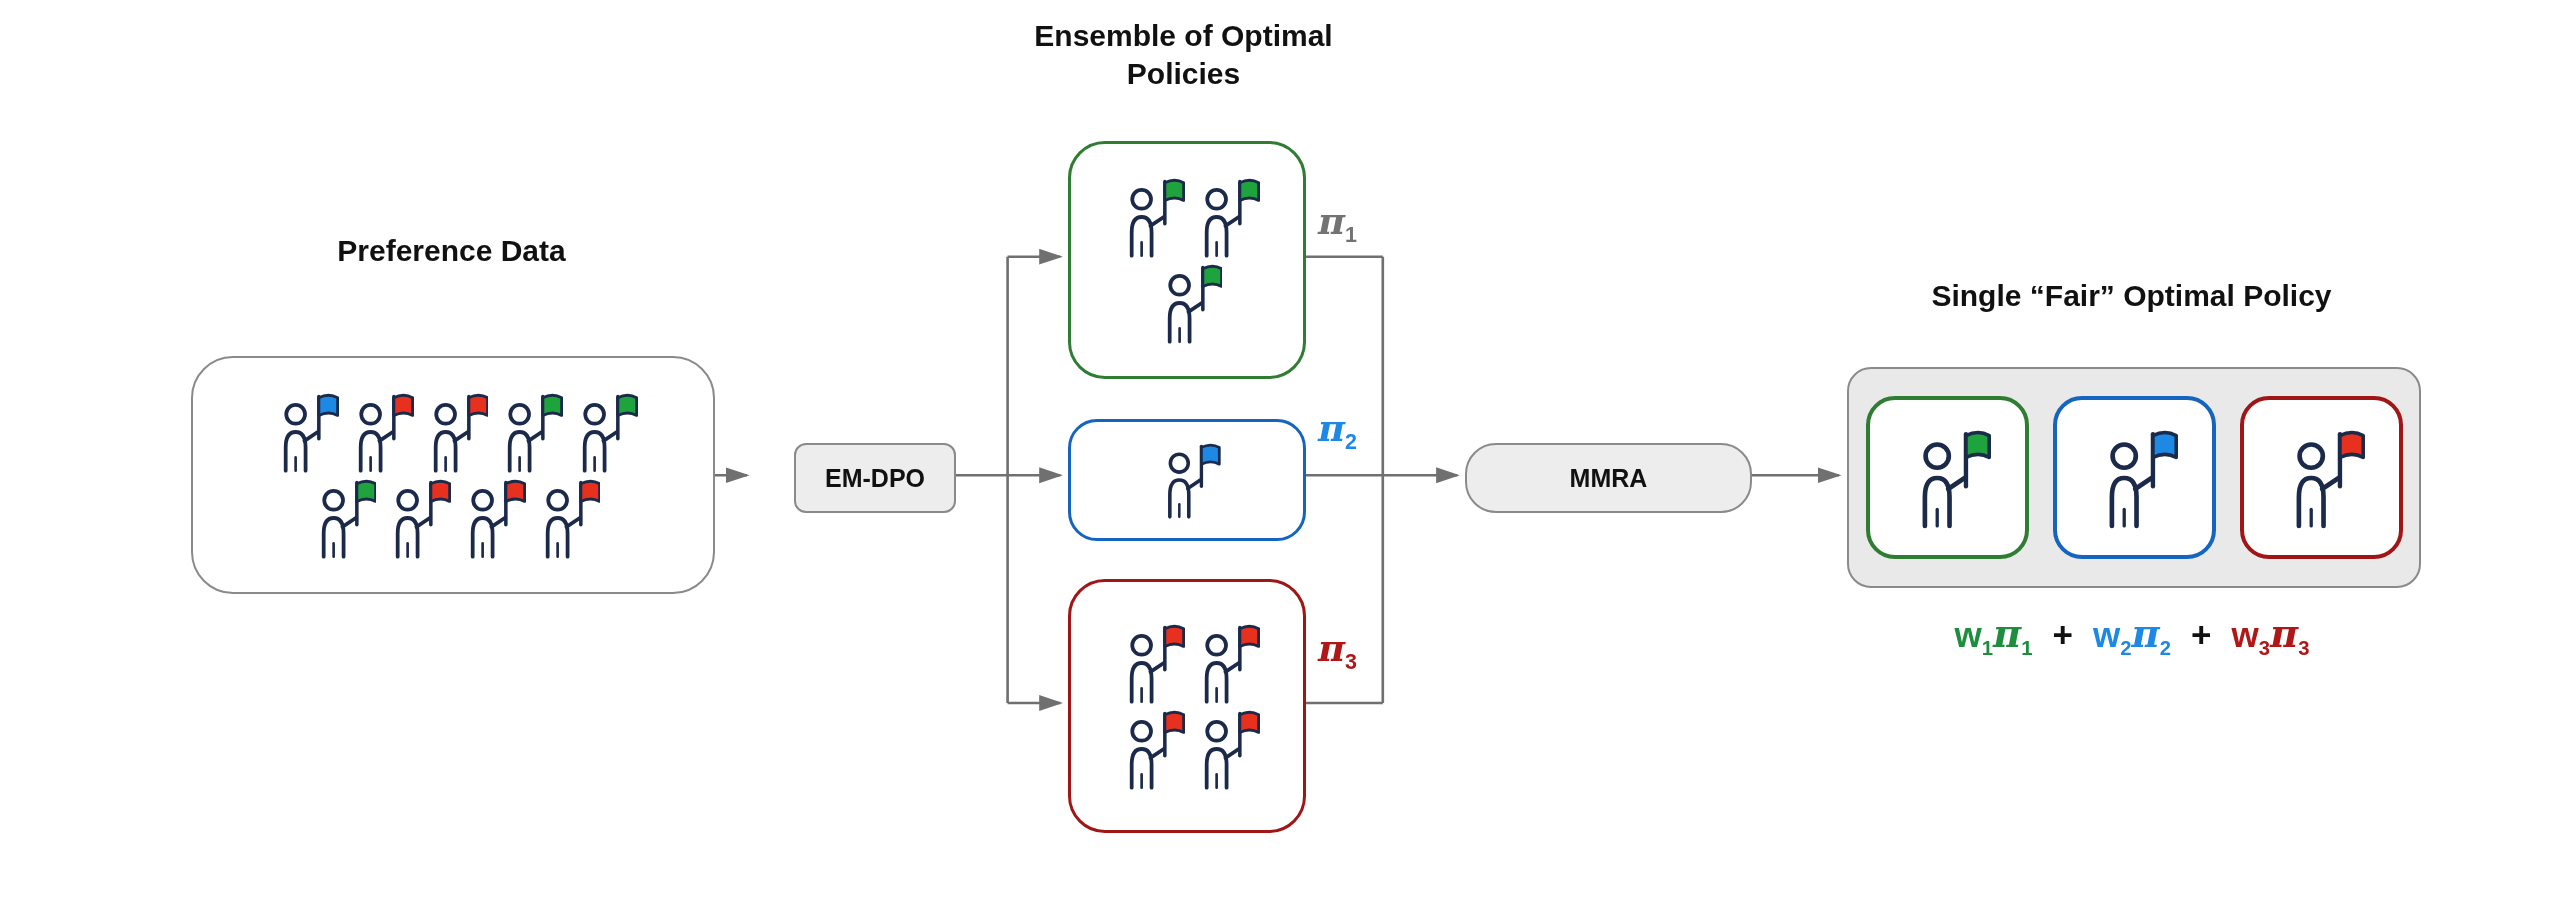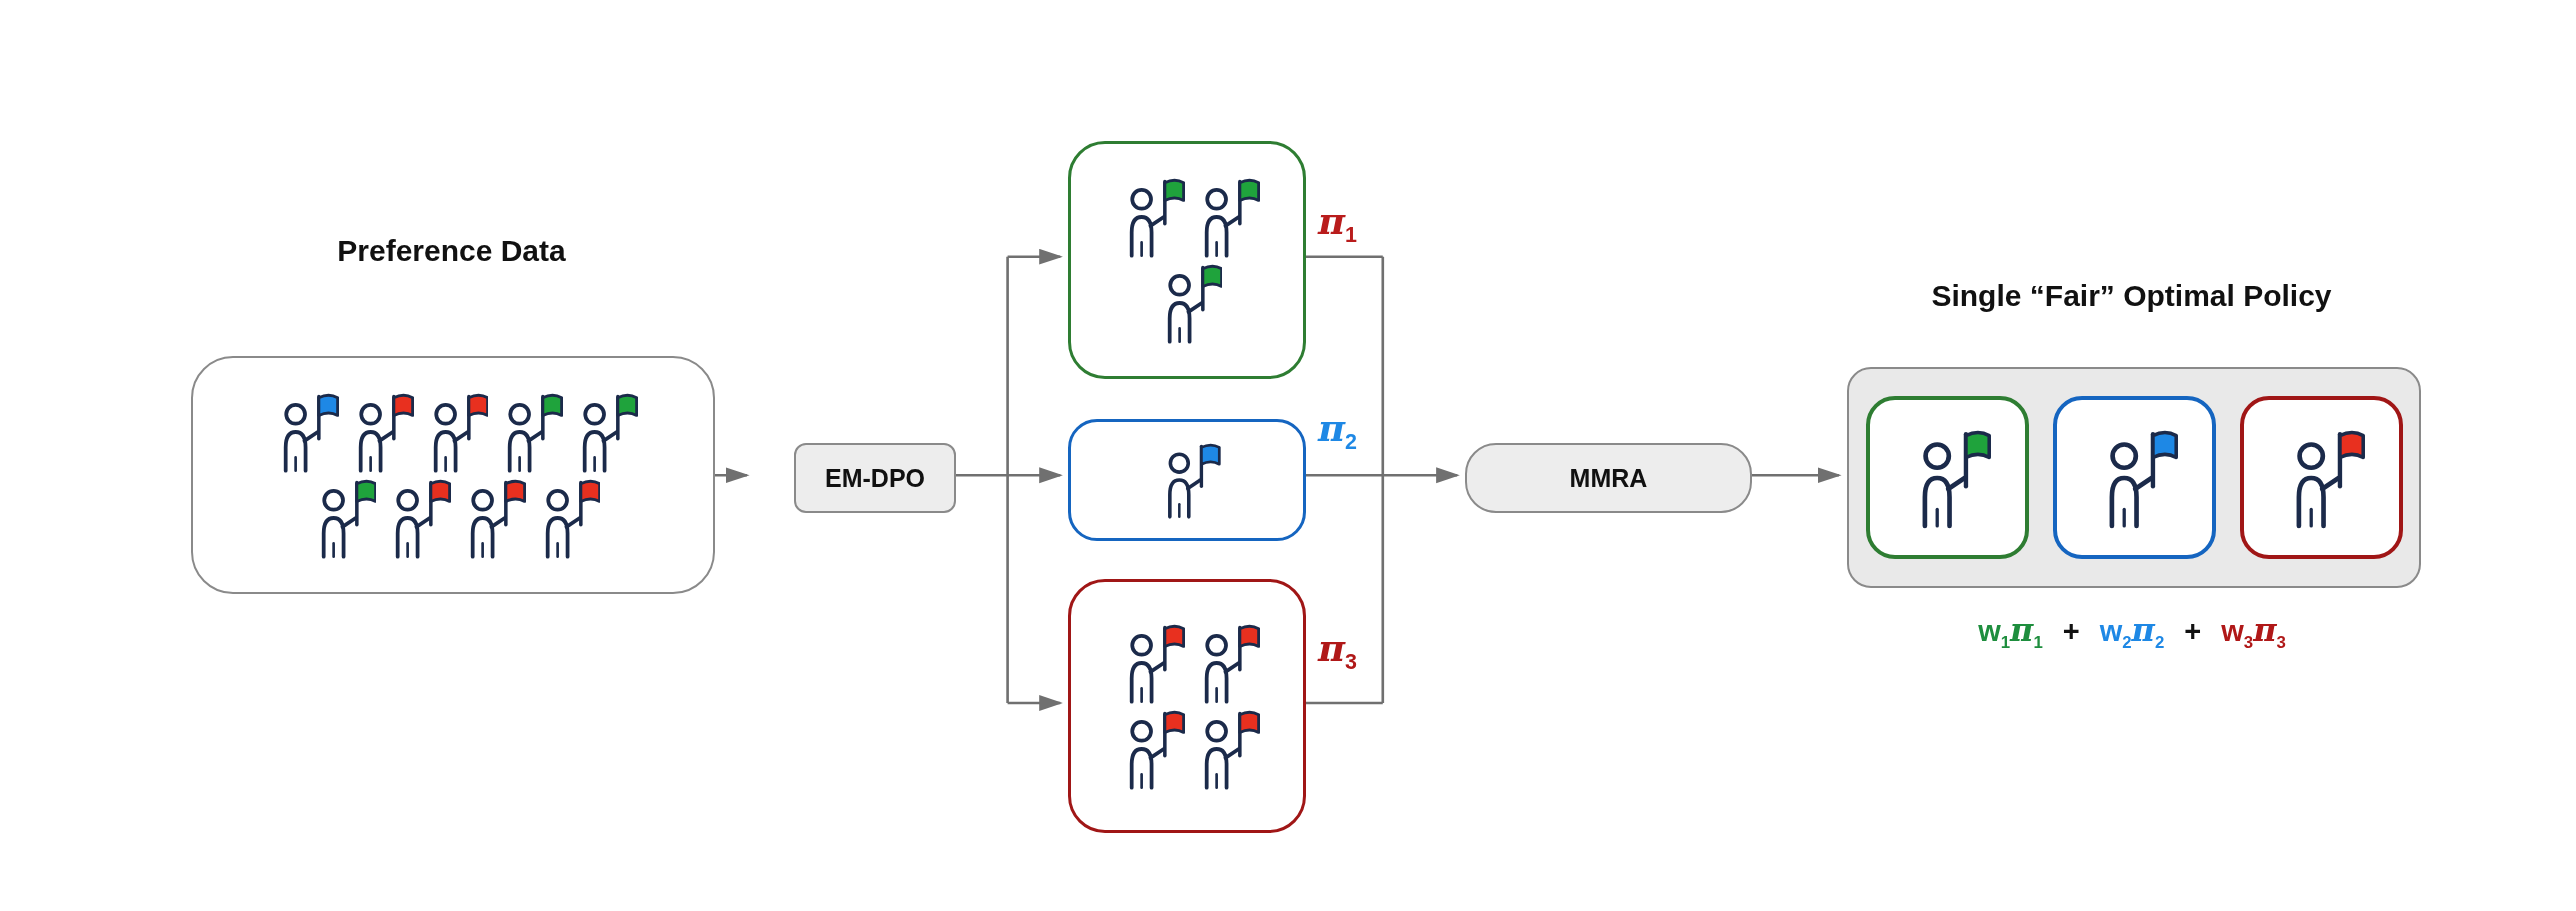--- a/index.html
+++ b/index.html
@@ -36,21 +36,21 @@
   .pi2{top:406px;}
   .pi3{top:626px;}
 
   .fair-box{position:absolute;left:1847px;top:367px;width:570px;height:217px;border-radius:24px;
     background:var(--fair-fill,#e9e9e9);border:2px solid var(--proc-border,#8a8a8a);
     display:flex;align-items:center;justify-content:center;gap:24px;}
   .fair-cell{width:155px;height:155px;border-radius:29px;background:#fff;border:4px solid #444;
     display:flex;align-items:center;justify-content:center;}
 
   .formula{position:absolute;left:1847px;top:611px;width:570px;display:flex;justify-content:center;
-    align-items:baseline;gap:20px;font-weight:bold;font-size:29px;color:#111;}
+    align-items:baseline;gap:20px;font-weight:bold;font-size:35px;color:#111;}
   .term .pi-sym{font-size:1.1em;}
   .plus{color:#111;}
 
   .prow{display:flex;justify-content:center;gap:4px;}
   .pf{display:inline-block;line-height:0;}
   .pf svg{display:block;}
   .data-box .pf svg{height:84px;}
   .pbox .pf svg{height:84px;}
   .pbox-blue .pf svg{height:80px;}
   .fair-cell .pf svg{height:104px;}
@@ -178,20 +178,24 @@
             <path d="M33 46 L45 38" stroke="#1b2a4a" stroke-width="3.4" stroke-linecap="round"></path>
           </svg>
         </span>
       </div>
     </div>
 
   <div class="process embox">
     <span>EM-DPO</span>
   </div>
 
+  <div class="title ens-title">
+    <div>Ensemble of Optimal</div>
+    <div>Policies</div>
+  </div>
 
   <div class="pbox pbox-green" style="border-color: rgb(46, 125, 50);">
       <div class="prow">
         <span class="pf">
           <svg viewBox="0 0 64 76" xmlns="http://www.w3.org/2000/svg">
             <line x1="46" y1="6" x2="46" y2="44" stroke="#1b2a4a" stroke-width="3.2" stroke-linecap="round"></line>
             <path d="M46 7 Q55 2.5 63 7 L63 23 Q55 18.5 46 23 Z" fill="#1fa33c" stroke="#1b2a4a" stroke-width="2.6" stroke-linejoin="round"></path>
             <circle cx="25" cy="22" r="8.5" fill="#fff" stroke="#1b2a4a" stroke-width="3.4"></circle>
             <path d="M16 73 V52 Q16 38 25 38 Q34 38 34 52 V73" fill="#fff" stroke="#1b2a4a" stroke-width="3.4" stroke-linecap="round" stroke-linejoin="round"></path>
             <path d="M25 73 V61" stroke="#1b2a4a" stroke-width="2.4" stroke-linecap="round"></path>
@@ -276,21 +280,21 @@
             <path d="M46 7 Q55 2.5 63 7 L63 23 Q55 18.5 46 23 Z" fill="#e8301f" stroke="#1b2a4a" stroke-width="2.6" stroke-linejoin="round"></path>
             <circle cx="25" cy="22" r="8.5" fill="#fff" stroke="#1b2a4a" stroke-width="3.4"></circle>
             <path d="M16 73 V52 Q16 38 25 38 Q34 38 34 52 V73" fill="#fff" stroke="#1b2a4a" stroke-width="3.4" stroke-linecap="round" stroke-linejoin="round"></path>
             <path d="M25 73 V61" stroke="#1b2a4a" stroke-width="2.4" stroke-linecap="round"></path>
             <path d="M33 46 L45 38" stroke="#1b2a4a" stroke-width="3.4" stroke-linecap="round"></path>
           </svg>
         </span>
       </div>
     </div>
 
-  <div class="pi-label pi1" style="color: #b91c1c;"><span class="pi-sym">π</span><sub>1</sub></div>
+  <div class="pi-label pi1" style="color: #737373;"><span class="pi-sym">π</span><sub>1</sub></div>
   <div class="pi-label pi2" style="color: rgb(30, 136, 229);"><span class="pi-sym">π</span><sub>2</sub></div>
   <div class="pi-label pi3" style="color: rgb(176, 24, 24);"><span class="pi-sym">π</span><sub>3</sub></div>
 
   <div class="process mmra">
     <span>MMRA</span>
   </div>
 
   <div class="title right-title">
     <div>Single “Fair” Optimal Policy</div>
   </div>

